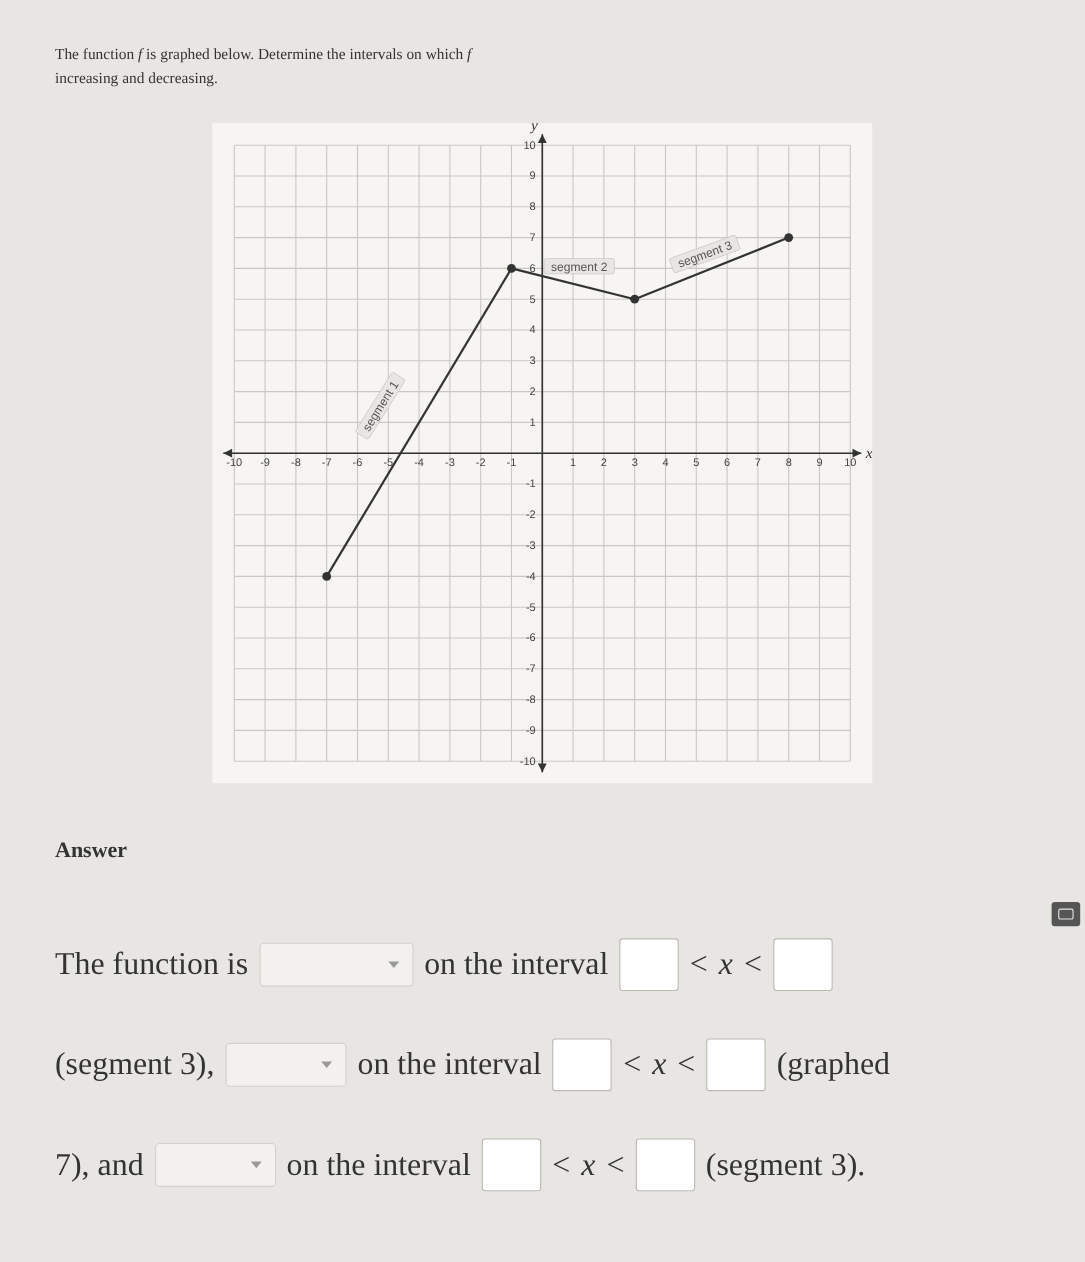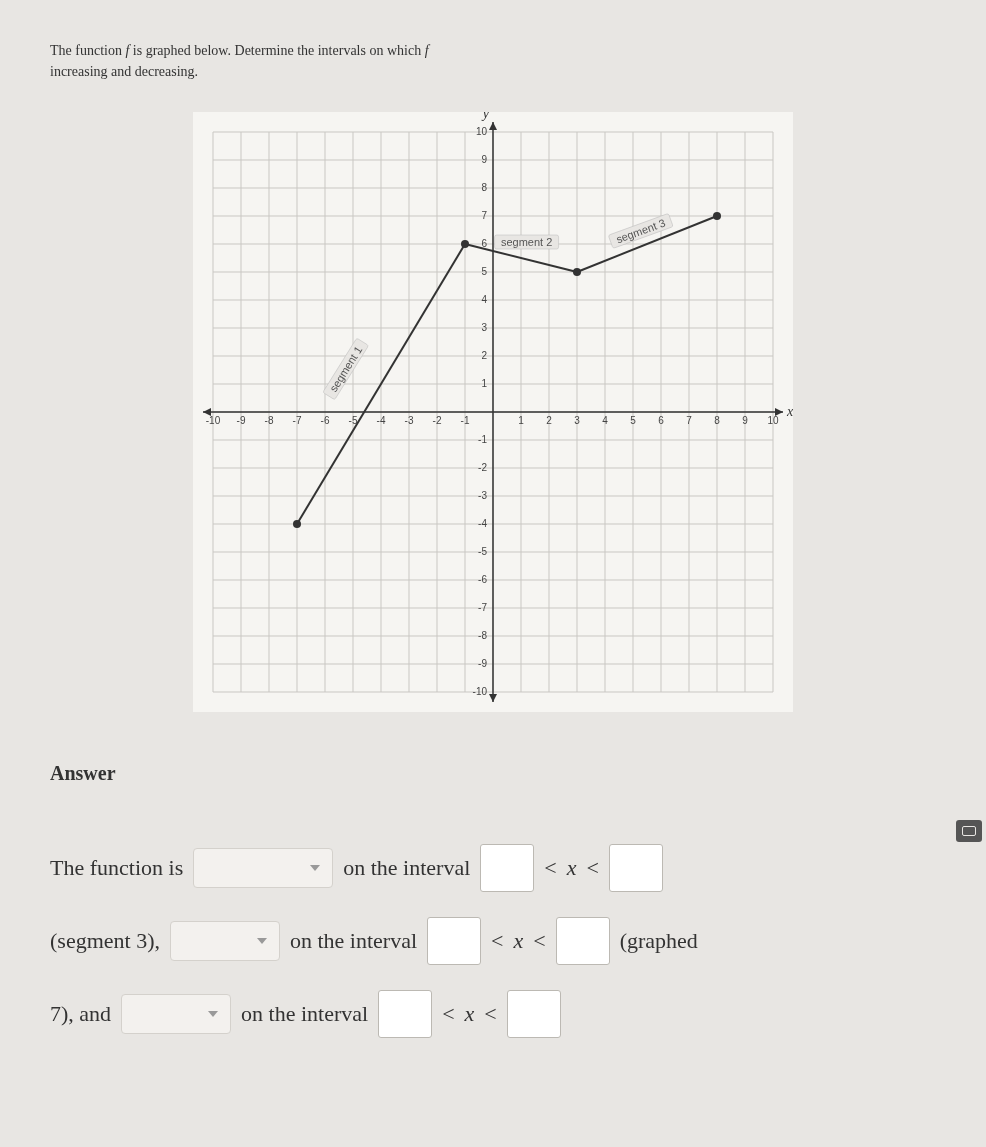--- a/index.html
+++ b/index.html
@@ -42,21 +42,21 @@
     stroke: #bbb;
     stroke-width: 0.5;
   }
   .axis-label { font-style: italic; font-size: 14px; fill: #333; font-family: 'Times New Roman', serif; }
 
   .answer-heading {
     font-size: 20px;
     font-weight: bold;
     margin: 40px 0 54px 0;
   }
-  .answer-lines { font-size: 22px; line-height: 2.6; }
+  .answer-lines { font-size: 29px; line-height: 2.6; }
   .answer-row {
     display: flex;
     align-items: center;
     flex-wrap: wrap;
     gap: 10px;
     margin-bottom: 16px;
   }
   .select {
     display: inline-flex;
     align-items: center;
@@ -268,19 +268,20 @@
     <span>7), and</span>
     <span class="select small">
         <span class="chev"></span>
       </span>
     <span>on the interval</span>
     <span class="numbox"></span>
     <span>&lt;</span>
     <span class="mvar">x</span>
     <span>&lt;</span>
     <span class="numbox"></span>
+    <span>(segment 3).</span>
   </div>
 
 </div>
 
 <div class="side-icon">
   <div class="dots"></div>
 </div>
 
 </body></html>

